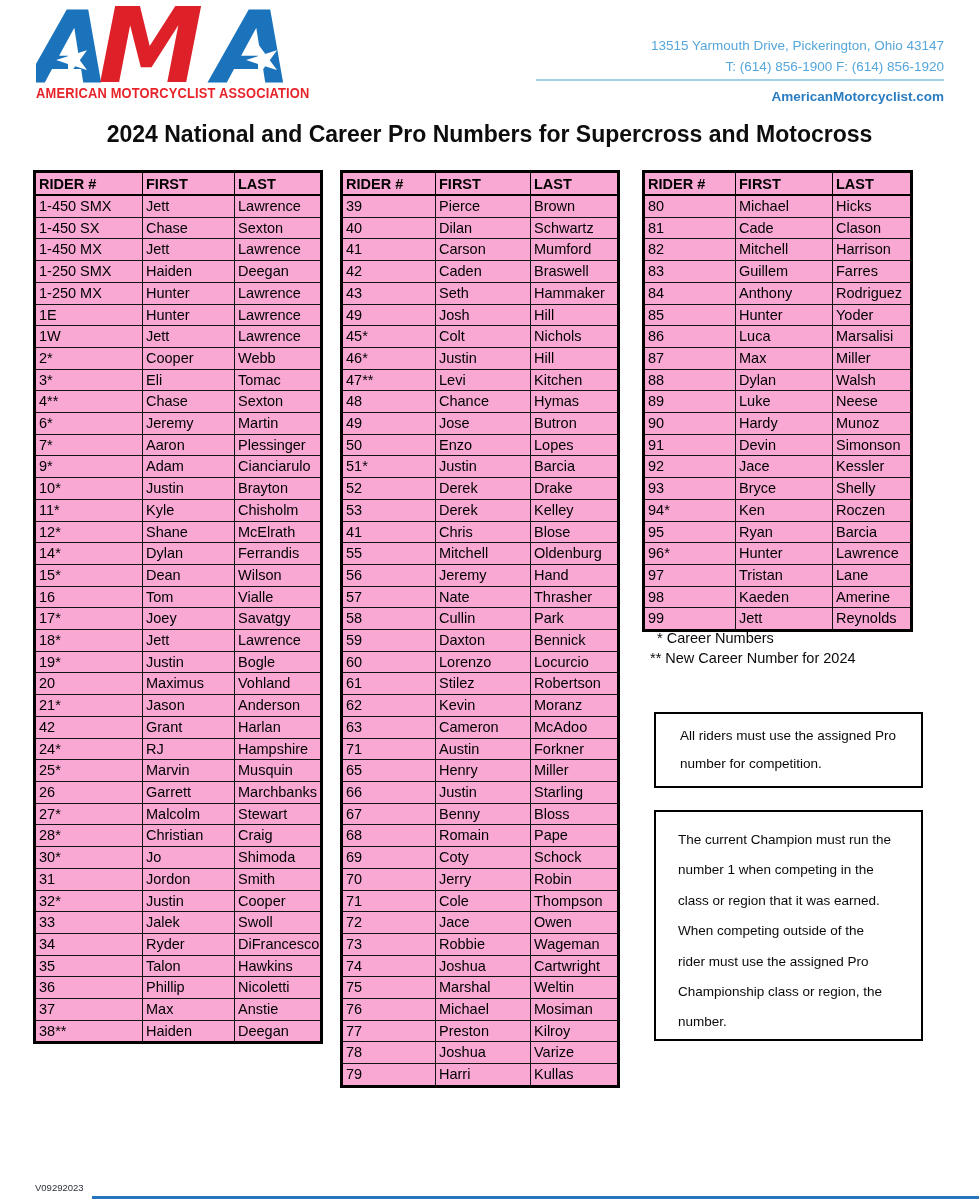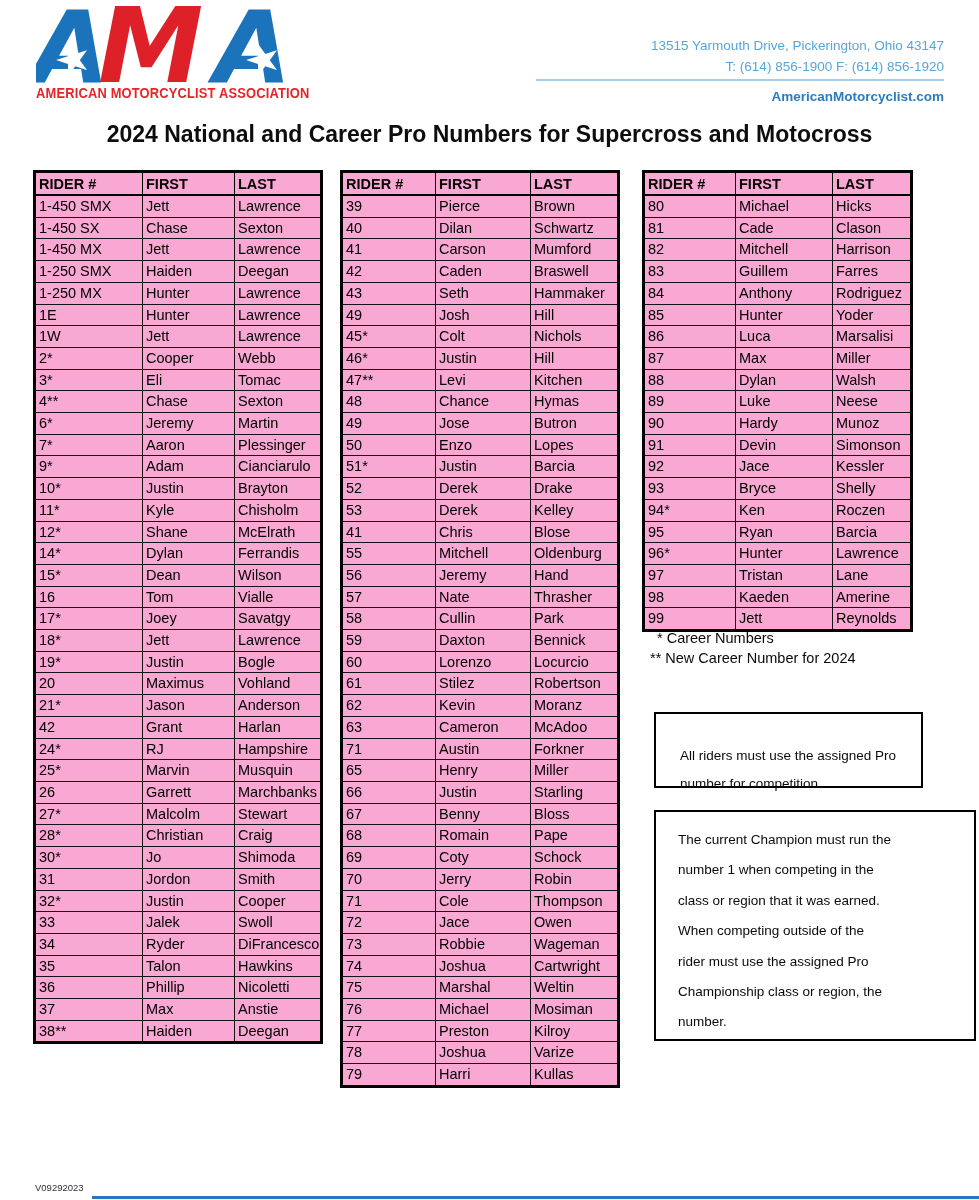--- a/index.html
+++ b/index.html
@@ -35,22 +35,22 @@
   .t2 th:nth-child(1),.t2 td:nth-child(1){width:86px;}
   .t2 th:nth-child(2),.t2 td:nth-child(2){width:88px;}
   .t3 th:nth-child(1),.t3 td:nth-child(1){width:84px;}
   .t3 th:nth-child(2),.t3 td:nth-child(2){width:90px;}
 
   
   .career-notes{position:absolute;left:650px;top:629px;font-size:14.5px;line-height:19.5px;color:#0a0a0a;}
   .career-notes .ind{padding-left:7px;}
   .note-box{position:absolute;border:2px solid #000;background:#fff;box-sizing:border-box;
             font-size:13.5px;color:#0a0a0a;}
-  .box1{left:654px;top:712px;width:269px;height:76px;padding:28px 8px 0 24px;line-height:28px;}
-  .box2{left:654px;top:810px;width:322px;height:231px;padding:13px 8px 0 22px;line-height:30.4px;}
+  .box1{left:654px;top:712px;width:269px;height:76px;padding:8px 8px 0 24px;line-height:28px;}
+  .box2{left:654px;top:810px;width:269px;height:231px;padding:13px 8px 0 22px;line-height:30.4px;}
 
   
   .version{position:absolute;left:35px;top:1182px;font-size:9.5px;font-weight:normal;color:#2c3038;text-align:right;}
   .bottom-rule{position:absolute;left:92px;top:1196px;right:0;height:2.5px;background:#2576be;}
 </style>
 </head>
 <body>
 
 <div class="page">
 

